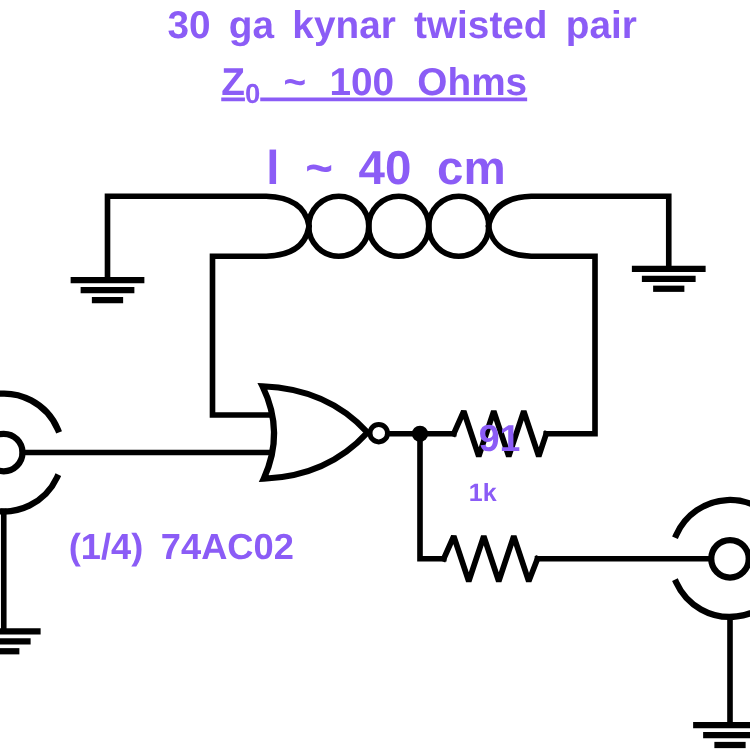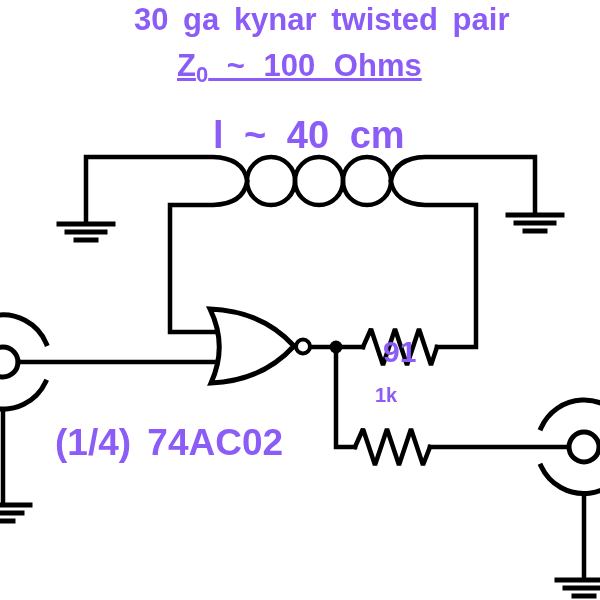--- a/index.html
+++ b/index.html
@@ -10,21 +10,21 @@
   #schematic{position:absolute;left:0;top:0;}
   .label{
     position:absolute;color:#8b5cf6;font-weight:bold;white-space:nowrap;line-height:1.1;
   }
   #title-line1{left:134px;top:3px;font-size:31px;word-spacing:6px;}
   #title-line2{left:177px;top:49px;font-size:31px;word-spacing:10px;text-decoration:underline;}
   #title-line2 .sub{font-size:22px;vertical-align:-6px;}
   #title-line3{left:213px;top:115px;font-size:38px;word-spacing:10px;}
   #label-r91{left:383px;top:287px;font-size:30px;margin-top:48px;}
   #label-r1k{left:375px;top:384px;font-size:20px;}
-  #label-gate{left:55px;top:423px;font-size:37px;word-spacing:6px;}
+  #label-gate{left:55px;top:423px;font-size:29px;word-spacing:6px;}
 </style>
 </head>
 <body>
 
 <svg id="schematic" width="600" height="600" viewBox="0 0 600 600" fill="none" stroke="#000" stroke-width="4.5" stroke-linecap="square" stroke-linejoin="miter">
 
   <g>
 
     <path d="M86,222 V157 H213 Q243,158 247,180"></path>
 

